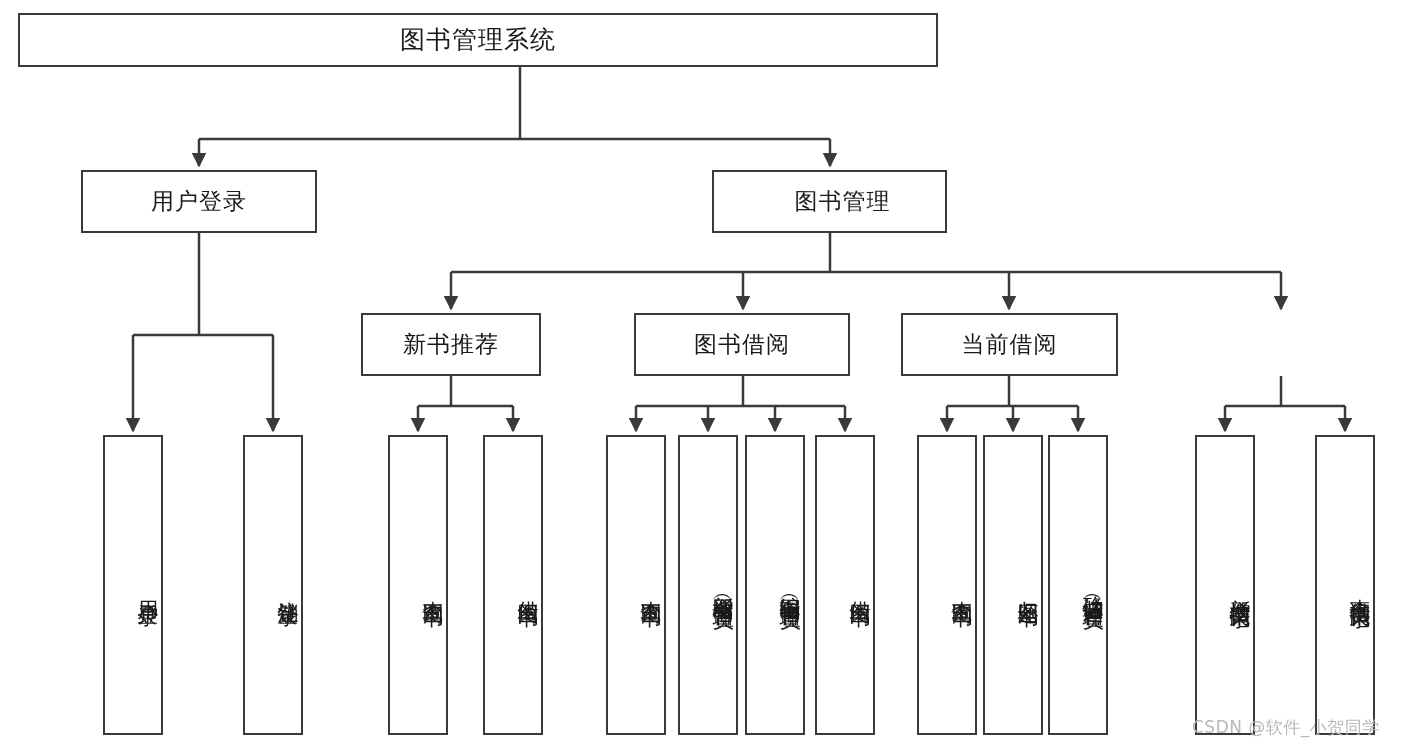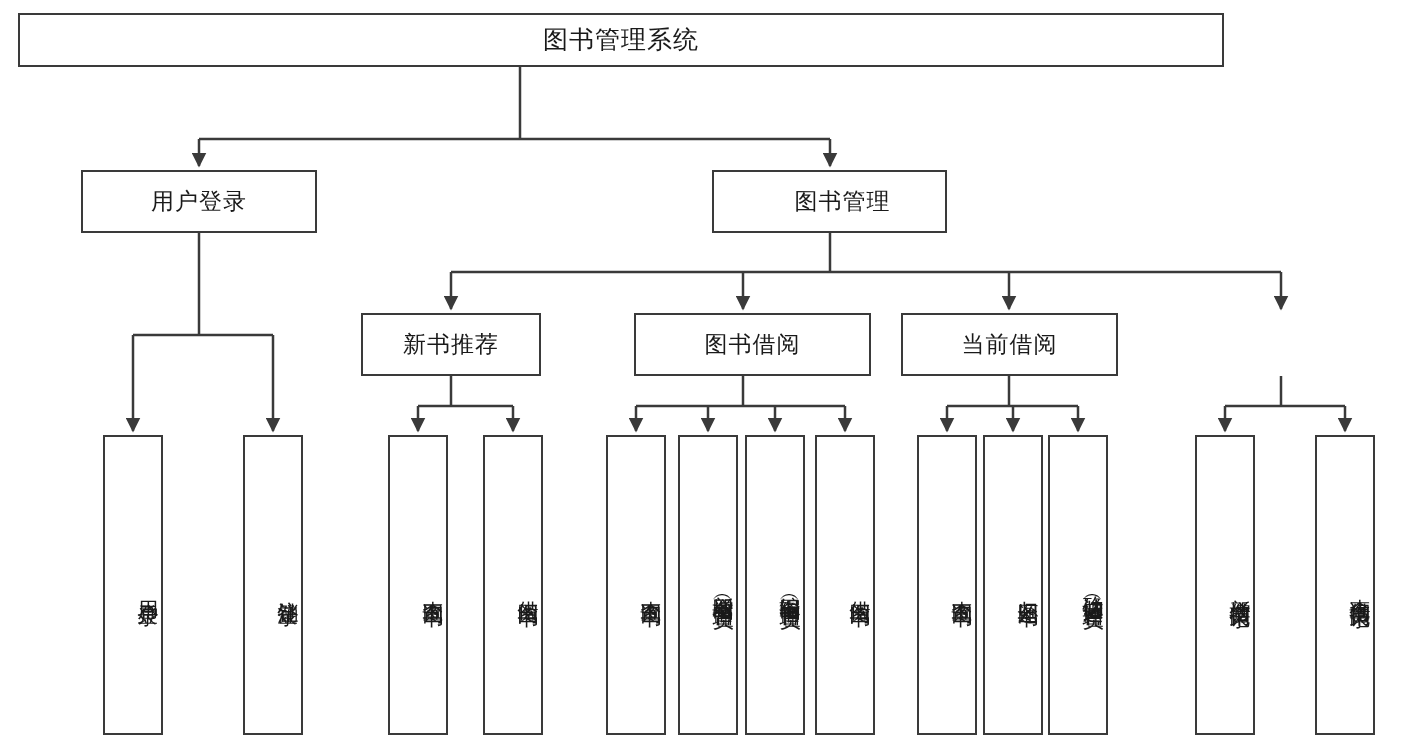--- a/index.html
+++ b/index.html
@@ -115,35 +115,35 @@
       <path d="M 1013 406 L 1013 431" marker-end="url(#arrow)"></path>
       <path d="M 1078 406 L 1078 431" marker-end="url(#arrow)"></path>
 
       <path d="M 1281 376 L 1281 406"></path>
       <path d="M 1225 406 L 1345 406"></path>
       <path d="M 1225 406 L 1225 431" marker-end="url(#arrow)"></path>
       <path d="M 1345 406 L 1345 431" marker-end="url(#arrow)"></path>
     </g>
   </svg>
 
-  <div class="node horiz root" style="left:18px; top:13px; width:1206px; height:54px;">
+  <div class="node horiz root" style="left:18px; top:13px; width:920px; height:54px;">
     <span class="label">图书管理系统</span>
   </div>
 
   <div class="node horiz" style="left:81px; top:170px; width:236px; height:63px;">
     <span class="label">用户登录</span>
   </div>
   <div class="node horiz" style="left:712px; top:170px; width:235px; height:63px;padding-left:26px;">
     <span class="label">图书管理</span>
   </div>
 
   <div class="node horiz" style="left:361px; top:313px; width:180px; height:63px;">
     <span class="label">新书推荐</span>
   </div>
-  <div class="node horiz" style="left:634px; top:313px; width:237px; height:63px;">
+  <div class="node horiz" style="left:634px; top:313px; width:216px; height:63px;">
     <span class="label">图书借阅</span>
   </div>
   <div class="node horiz" style="left:901px; top:313px; width:217px; height:63px;">
     <span class="label">当前借阅</span>
   </div>
 
   <div class="node vert" style="left:103px; top:435px; width:60px; height:300px;">
     <span class="label">用户登录</span>
   </div>
   <div class="node vert" style="left:243px; top:435px; width:60px; height:300px;">
@@ -176,14 +176,15 @@
   <div class="node vert" style="left:1048px; top:435px; width:60px; height:300px;">
     <span class="label">确认归还（管理员）</span>
   </div>
   <div class="node vert" style="left:1195px; top:435px; width:60px; height:300px;">
     <span class="label">新增借阅记录</span>
   </div>
   <div class="node vert" style="left:1315px; top:435px; width:60px; height:300px;">
     <span class="label">查询借阅记录</span>
   </div>
 
+  <div class="watermark" style="left:1192px; top:716px;">CSDN @软件_小贺同学</div>
 
 </div>
 
 </body></html>

